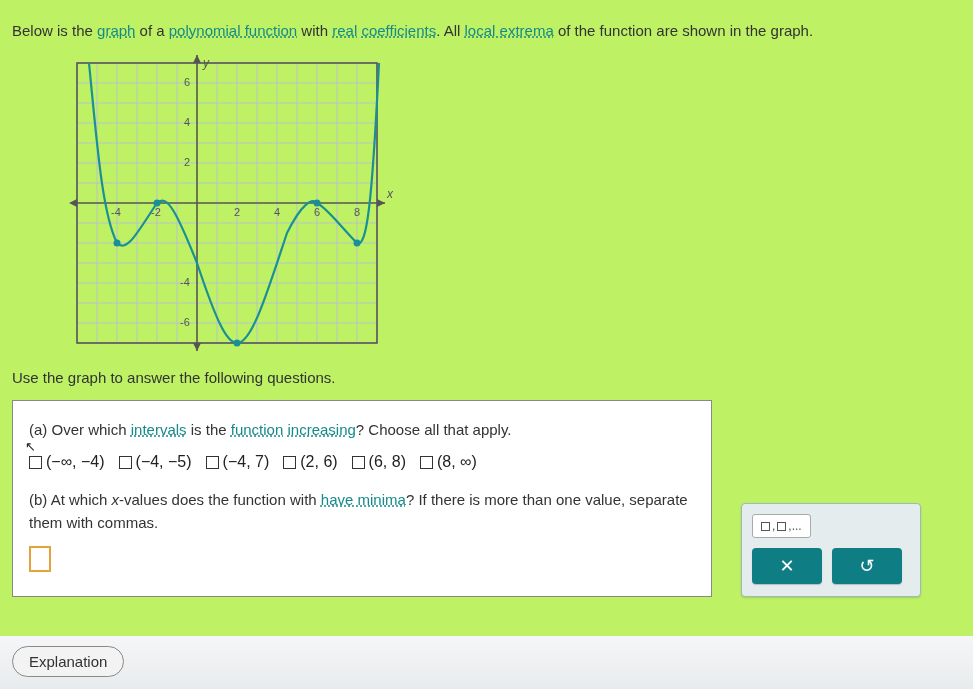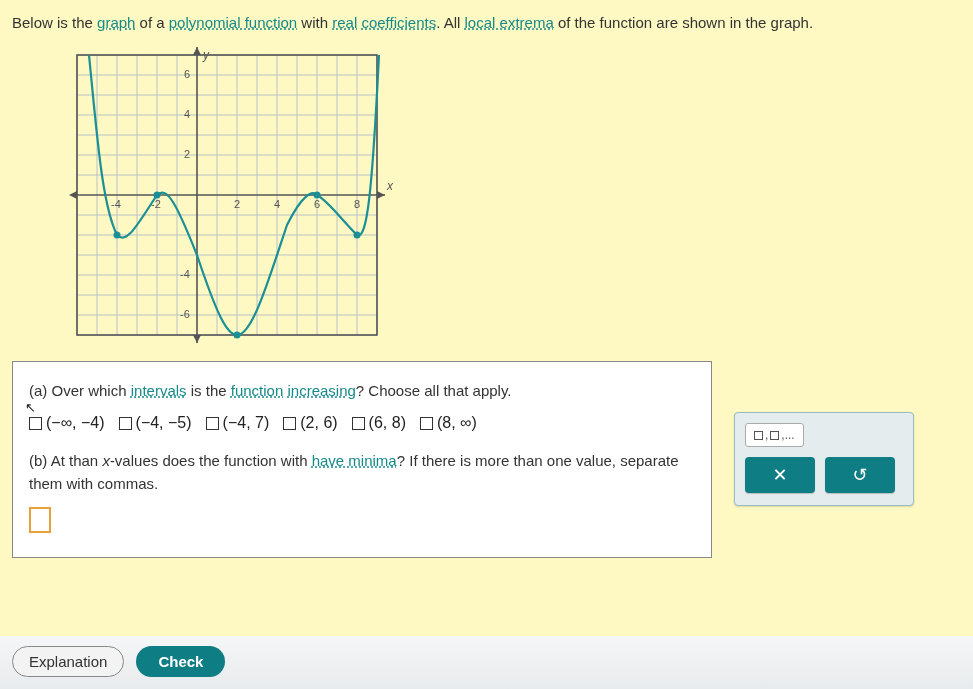--- a/index.html
+++ b/index.html
@@ -5,22 +5,22 @@
   * { box-sizing: border-box; margin: 0; padding: 0; }
   body {
     font-family: Arial, Helvetica, sans-serif;
     background: #e8ebed;
     width: 973px;
     height: 689px;
     overflow: hidden;
     position: relative;
   }
   .page {
-    background: #fef9c3;
-    padding: 12px 12px 0 12px;
+    background: #bef264;
+    padding: 20px 12px 0 12px;
     position: relative;
     height: 100%;
   }
   .intro {
     font-size: 15px;
     color: #333;
     margin-bottom: 10px;
     line-height: 1.5;
   }
   .term { color: #168a8a; text-decoration: underline dotted; }
@@ -28,22 +28,22 @@
     margin-left: 55px;
     margin-bottom: 12px;
   }
   .instruction {
     font-size: 15px;
     color: #333;
     margin: 10px 0 14px 0;
   }
   .qa-wrap {
     display: flex;
-    gap: 22px;
-    align-items: center;
+    gap: 29px;
+    align-items: flex-end;
   }
   .qa-panel {
     border: 1px solid #888;
     background: #fff;
     padding: 18px 16px 20px 16px;
     width: 700px;
   }
   .q-text { font-size: 15px; color: #333; margin-bottom: 12px; line-height: 1.5; }
   .q-text .term { color: #168a8a; }
   .opts {
@@ -81,21 +81,21 @@
   }
   .sq { width:9px; height:9px; border:1.2px solid #555; display:inline-block;}
   .teal-btn {
     background:#0f7d84; color:#fff; border:none; border-radius:4px;
     width:70px; height:36px; font-size:18px; display:flex; align-items:center; justify-content:center;
     box-shadow: 0 1px 1px rgba(0,0,0,.2);
   }
   .bottom-bar {
     position:absolute; left:0; bottom:0; width:100%;
     padding:10px 12px 12px 12px;
-    display:flex; gap:12px; align-items:center;
+    display:flex; gap:28px; align-items:center;
     background: linear-gradient(#f5f6f7, #e8ebed);
   }
   .btn-outline {
     background:#f3f3f3; border:1.5px solid #888; color:#333;
     border-radius:18px; padding:6px 16px; font-size:15px;
   }
   .btn-primary {
     background:#0f7d84; border:none; color:#fff; font-weight:bold;
     border-radius:18px; padding:7px 22px; font-size:15px;
   }
@@ -189,20 +189,21 @@
   "></path>
 
   <circle class="pt" cx="50" cy="190" r="3.5"></circle>
   <circle class="pt" cx="90" cy="150" r="3.5"></circle>
   <circle class="pt" cx="170" cy="290" r="3.5"></circle>
   <circle class="pt" cx="250" cy="150" r="3.5"></circle>
   <circle class="pt" cx="290" cy="190" r="3.5"></circle>
 </svg>
 </div>
 
+<p class="instruction">Use the graph to answer the following questions.</p>
 
 <div class="qa-wrap">
   <div class="qa-panel">
     <p class="q-text">
       <span>(a) Over which </span><span class="term">intervals</span><span> is the </span><span class="term">function</span><span> </span><span class="term">increasing</span><span>? Choose all that apply.</span>
     </p>
     <div class="opts" style="position:relative;">
       <span style="position:absolute;left:-4px;top:-14px;font-size:13px;">↖</span>
       <span class="opt">
             <span class="chk"></span>
@@ -223,21 +224,21 @@
       <span class="opt">
             <span class="chk"></span>
             <span>(6, 8)</span>
           </span>
       <span class="opt">
             <span class="chk"></span>
             <span>(8, ∞)</span>
           </span>
     </div>
     <p class="q-text">
-      <span>(b) At than </span><i>x</i><span>-values does the function with </span><span class="term">have minima</span><span>? If there is more than one value, separate them with commas.</span>
+      <span>(b) At which </span><i>x</i><span>-values does the function with </span><span class="term">have minima</span><span>? If there is more than one value, separate them with commas.</span>
     </p>
     <span class="input-slot"></span>
   </div>
 
   <div class="side-panel">
     <button class="list-btn">
       <span class="sq"></span>,<span class="sq"></span>,...
     </button>
     <div class="tool-btn-row">
       <button class="teal-btn">
@@ -245,16 +246,15 @@
       </button>
       <button class="teal-btn">
         <span>↺</span>
       </button>
     </div>
   </div>
 </div>
 
 <div class="bottom-bar">
   <button class="btn-outline">Explanation</button>
-  <button class="btn-primary">Check</button>
 </div>
 
 </div>
 
 </body></html>

